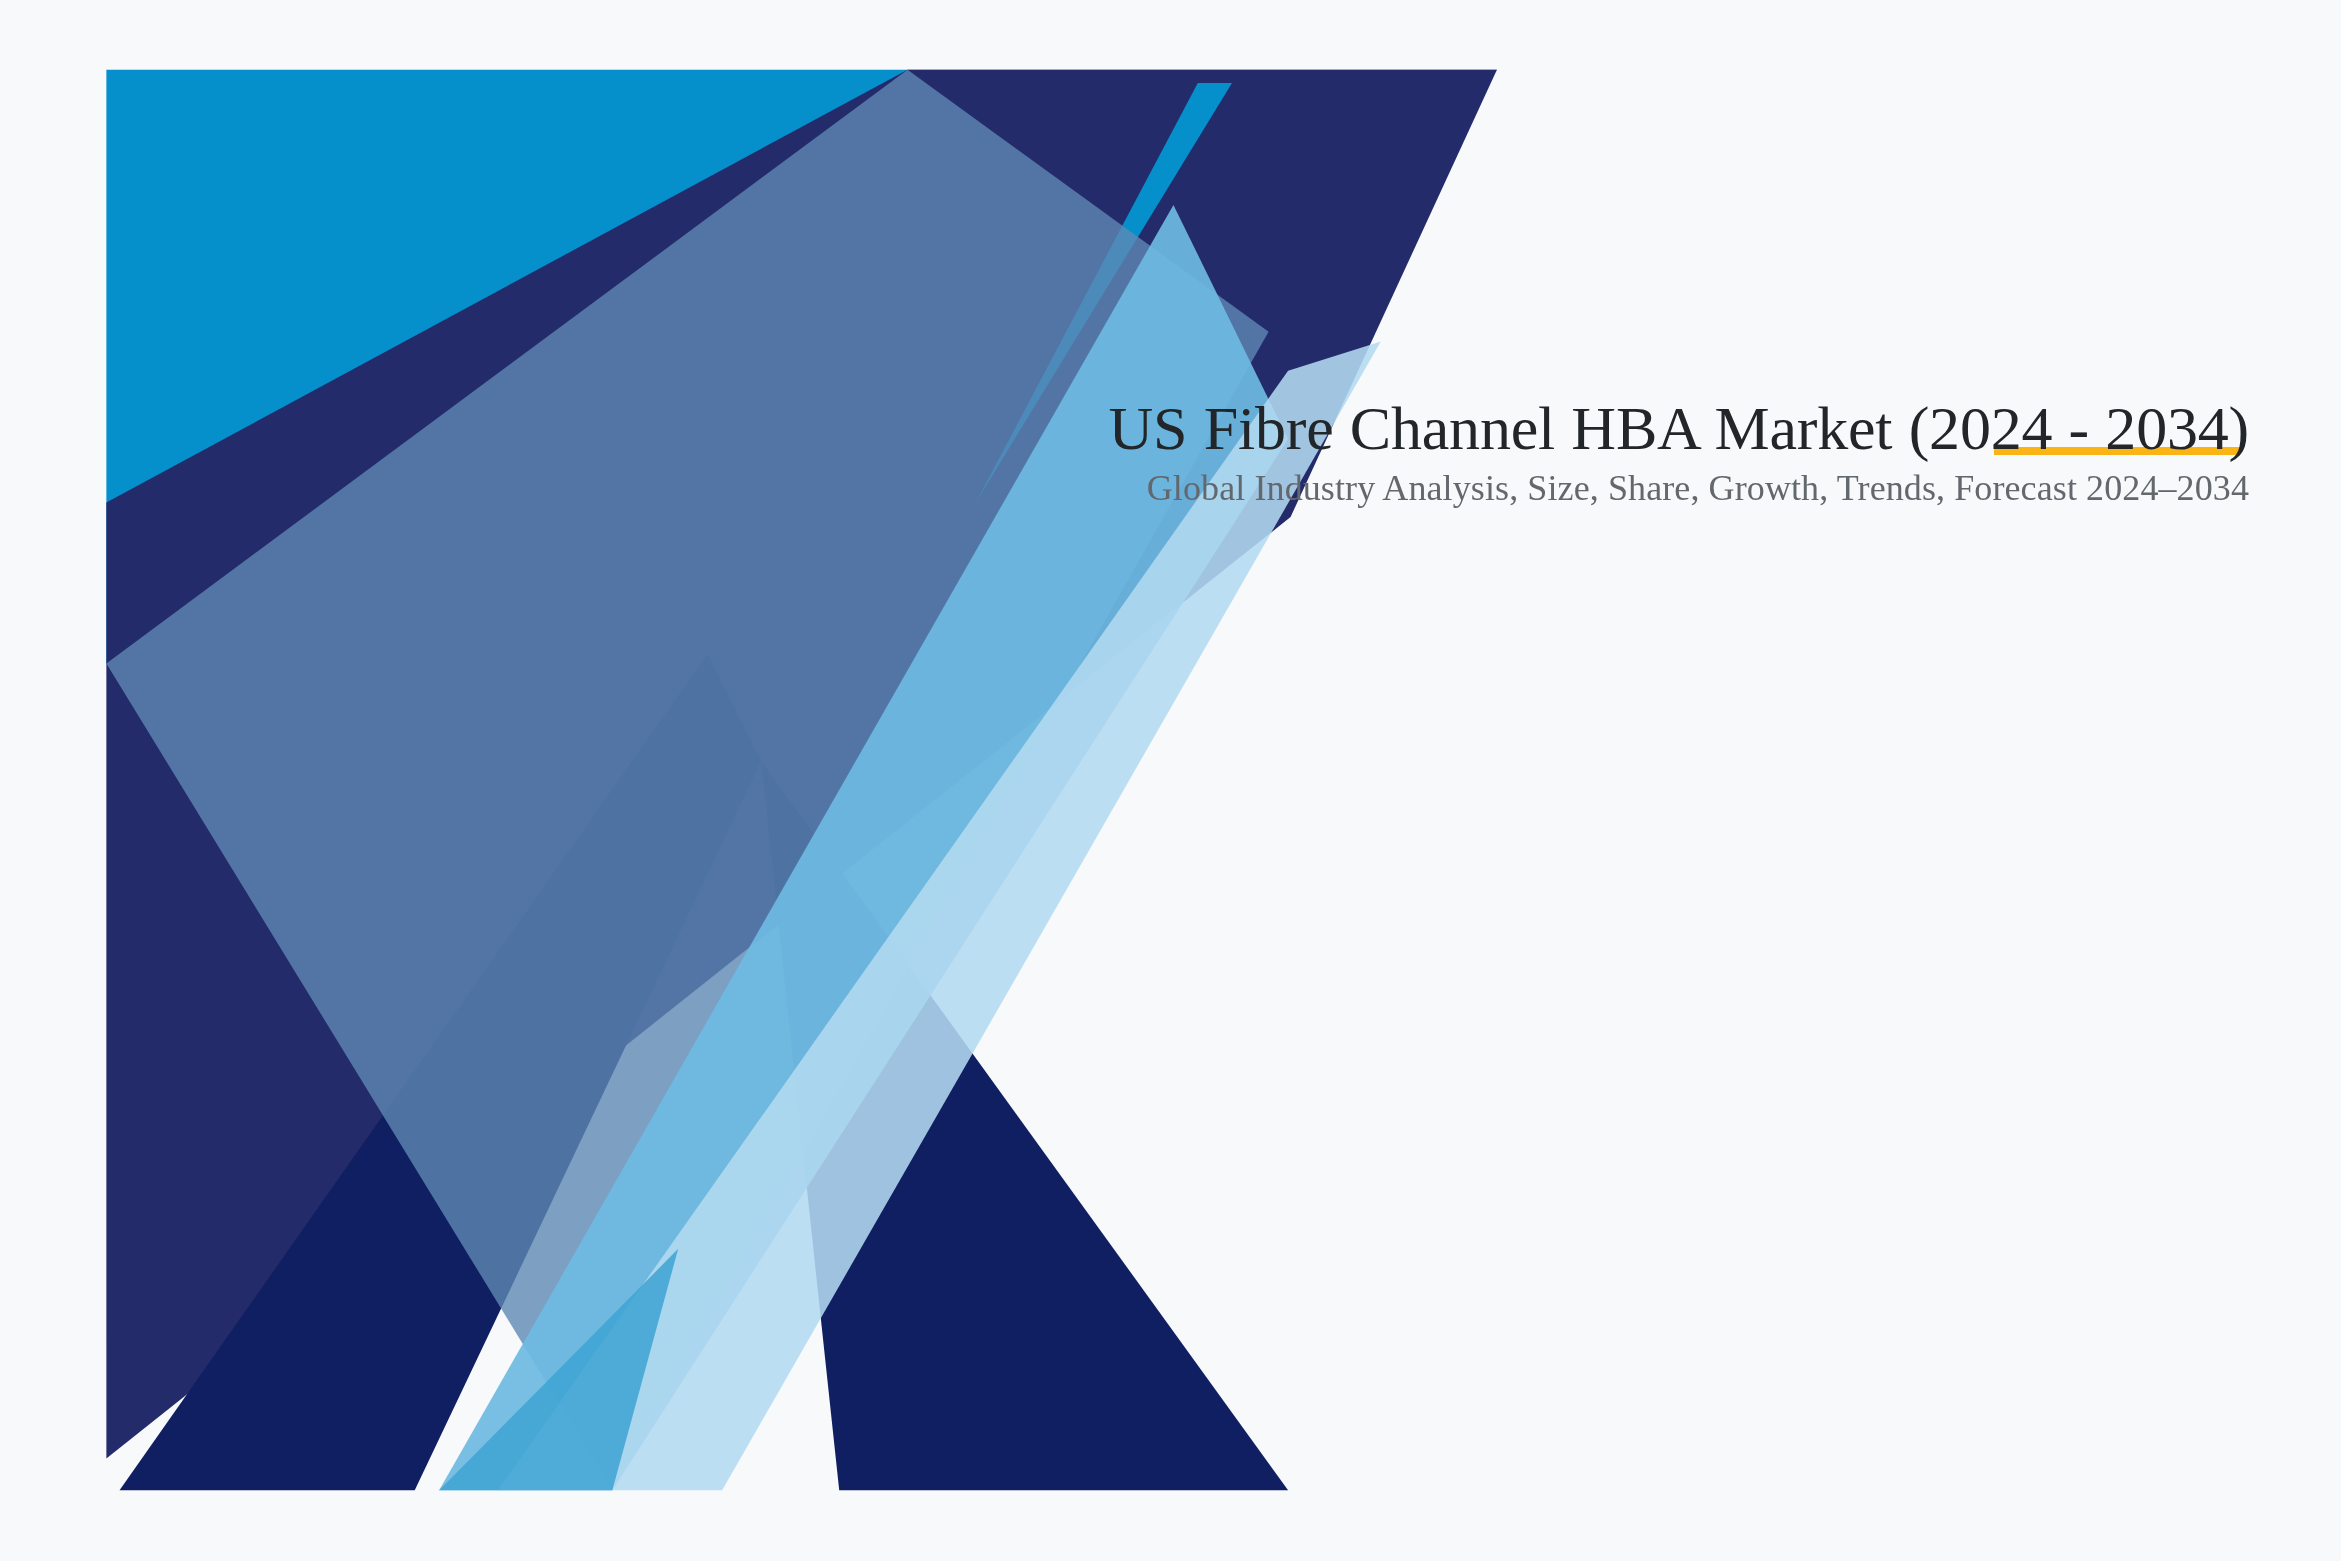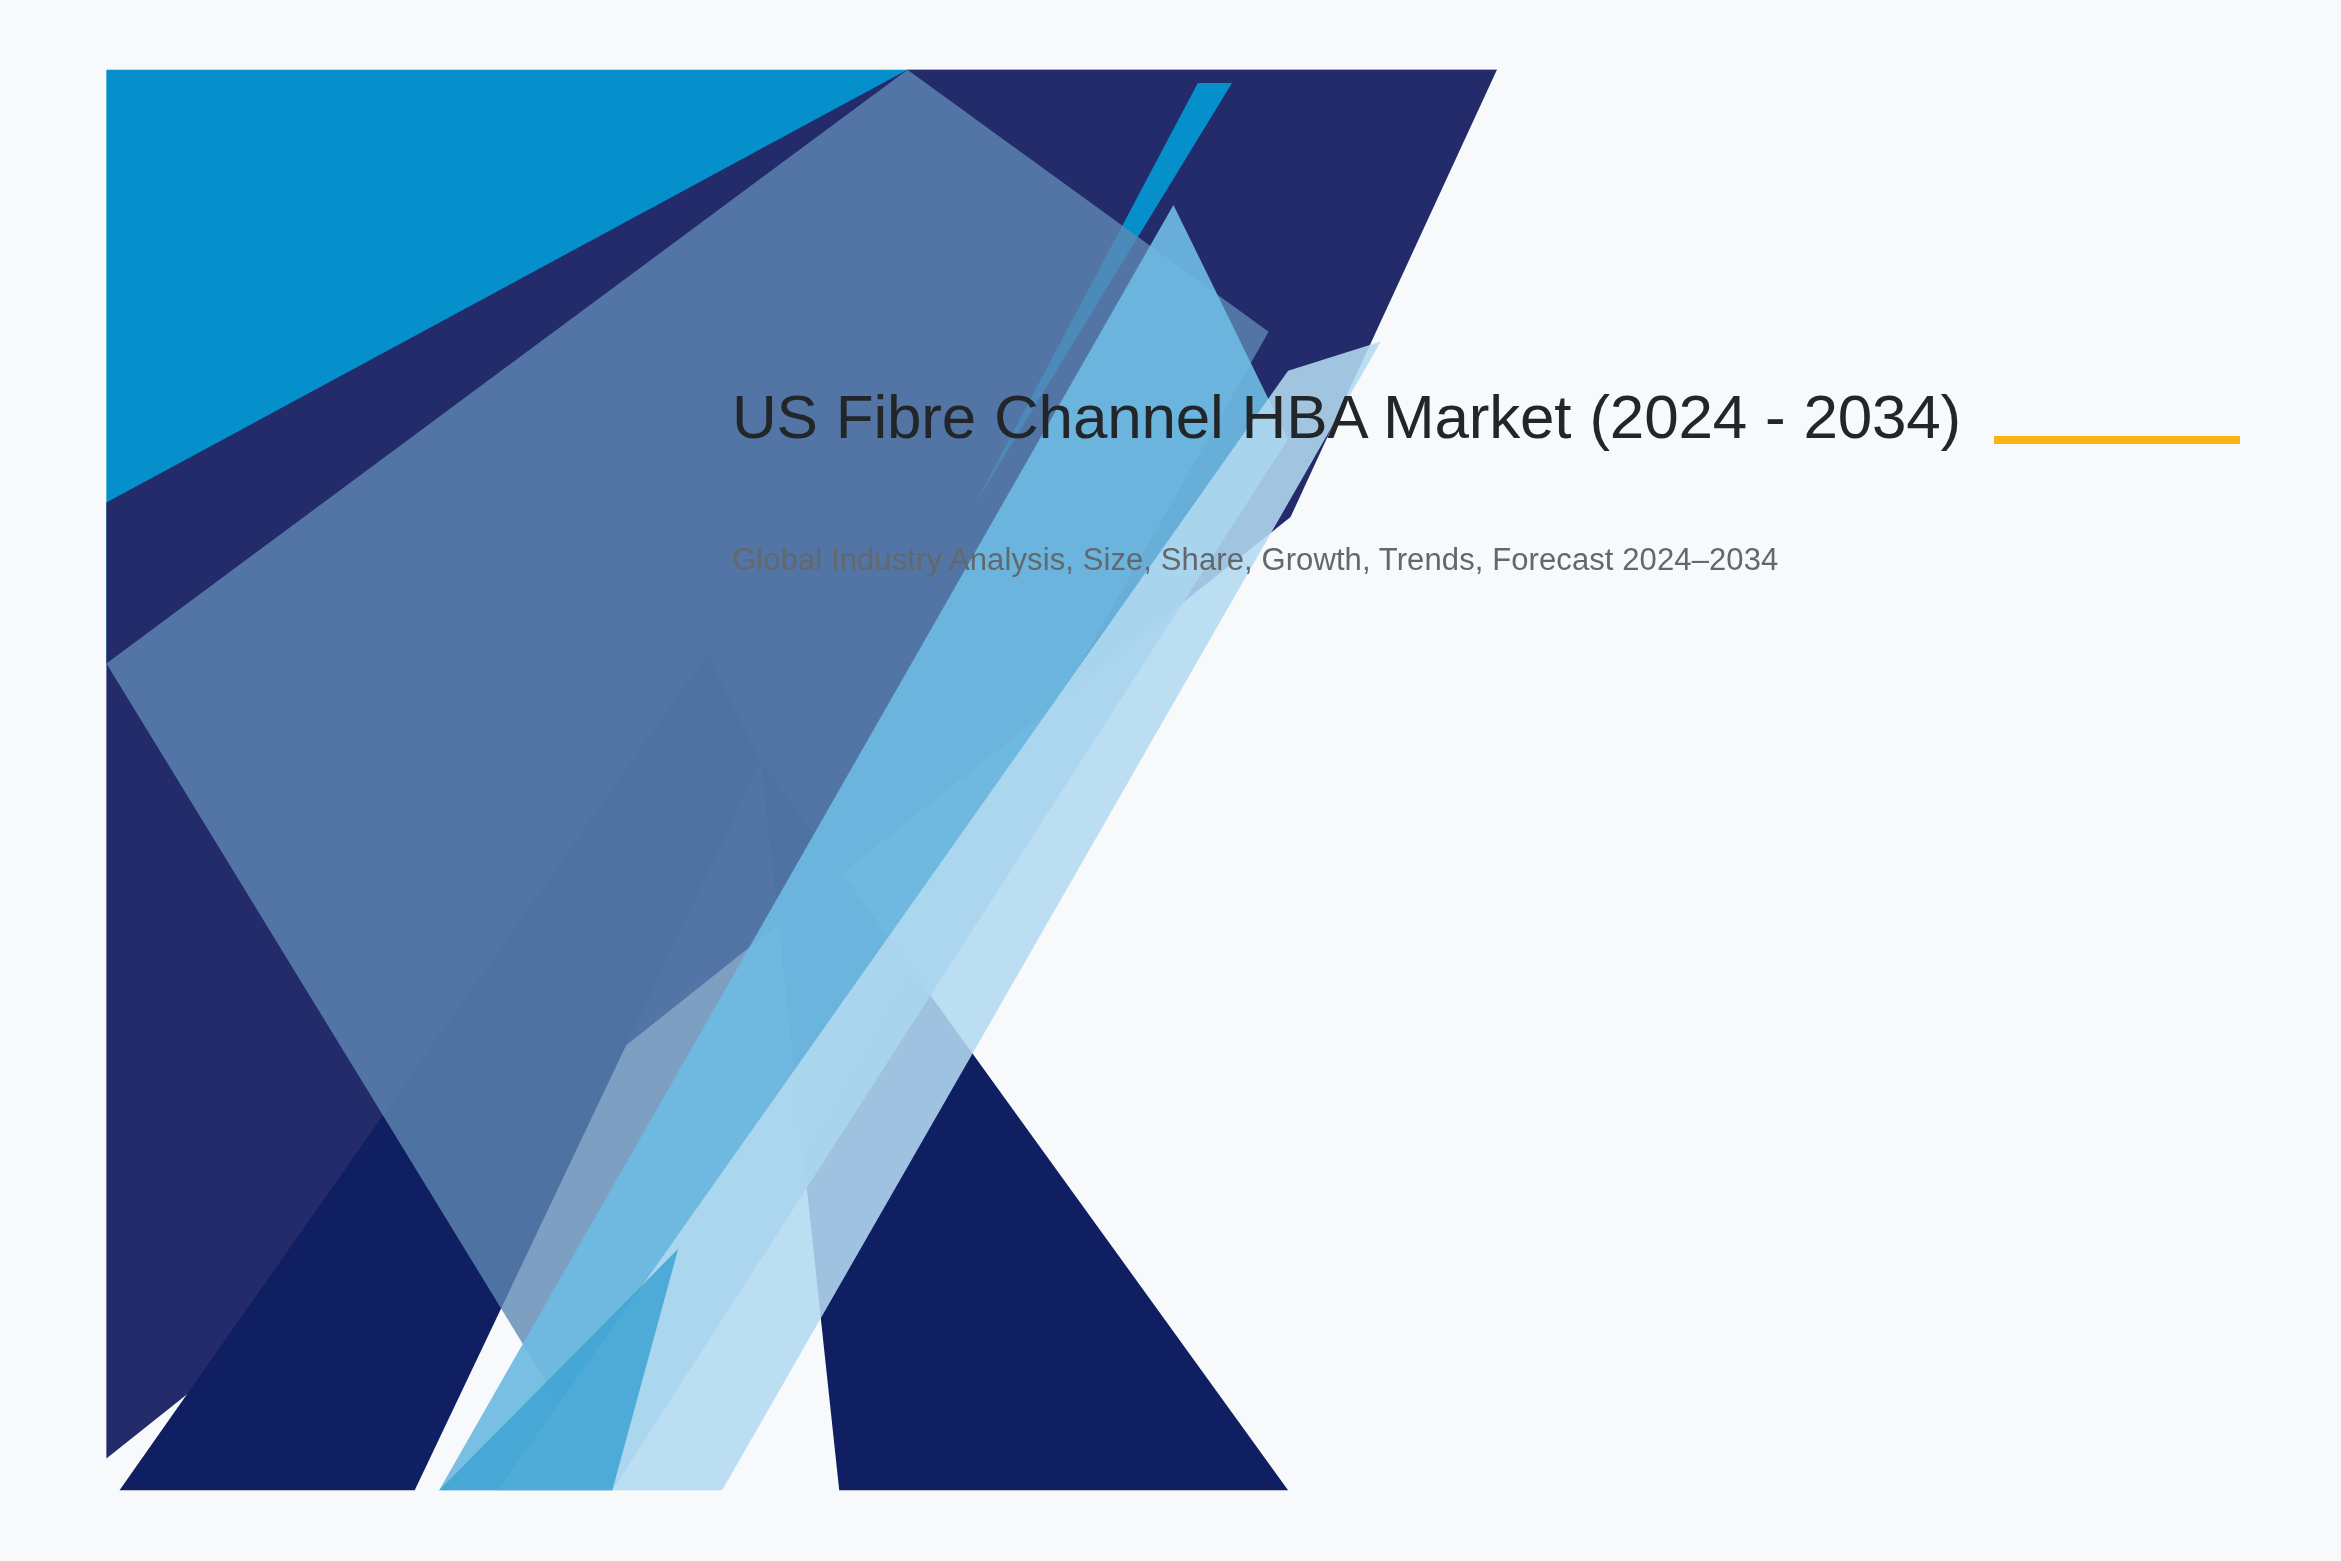--- a/index.html
+++ b/index.html
@@ -16,22 +16,24 @@
   }
   #artwork {
     position:absolute;
     left:0; top:0;
     width:2342px; height:1561px;
     pointer-events:none;
   }
   #text-block {
     position:absolute;
     left:732px;
-    top:380px;
+    top:391px;
     width:1517px;
+    text-align:right;
+    font-family:Liberation Serif, serif;
   }
   #title-wrap {
     position:relative;
     display:block;
   }
   #title {
     position:relative;
     z-index:2;
     font-size:62px;
     line-height:1.20;
@@ -44,22 +46,21 @@
     position:absolute;
     z-index:1;
     right:8.8px;
     bottom:10.7px;
     width:246px;
     height:7.3px;
     background:#FBB415;
     border-radius:0.5px;
   }
   #subtitle {
-    margin-top:86px;
-    font-size:31px;
+    font-size:36px;
     line-height:1.30;
     font-weight:400;
     color:#63686D;
     letter-spacing:0.1px;
   }
 </style>
 </head>
 <body style="background: rgb(247, 249, 251);">
 
 <div id="cover" style="background: rgb(247, 249, 251);">

